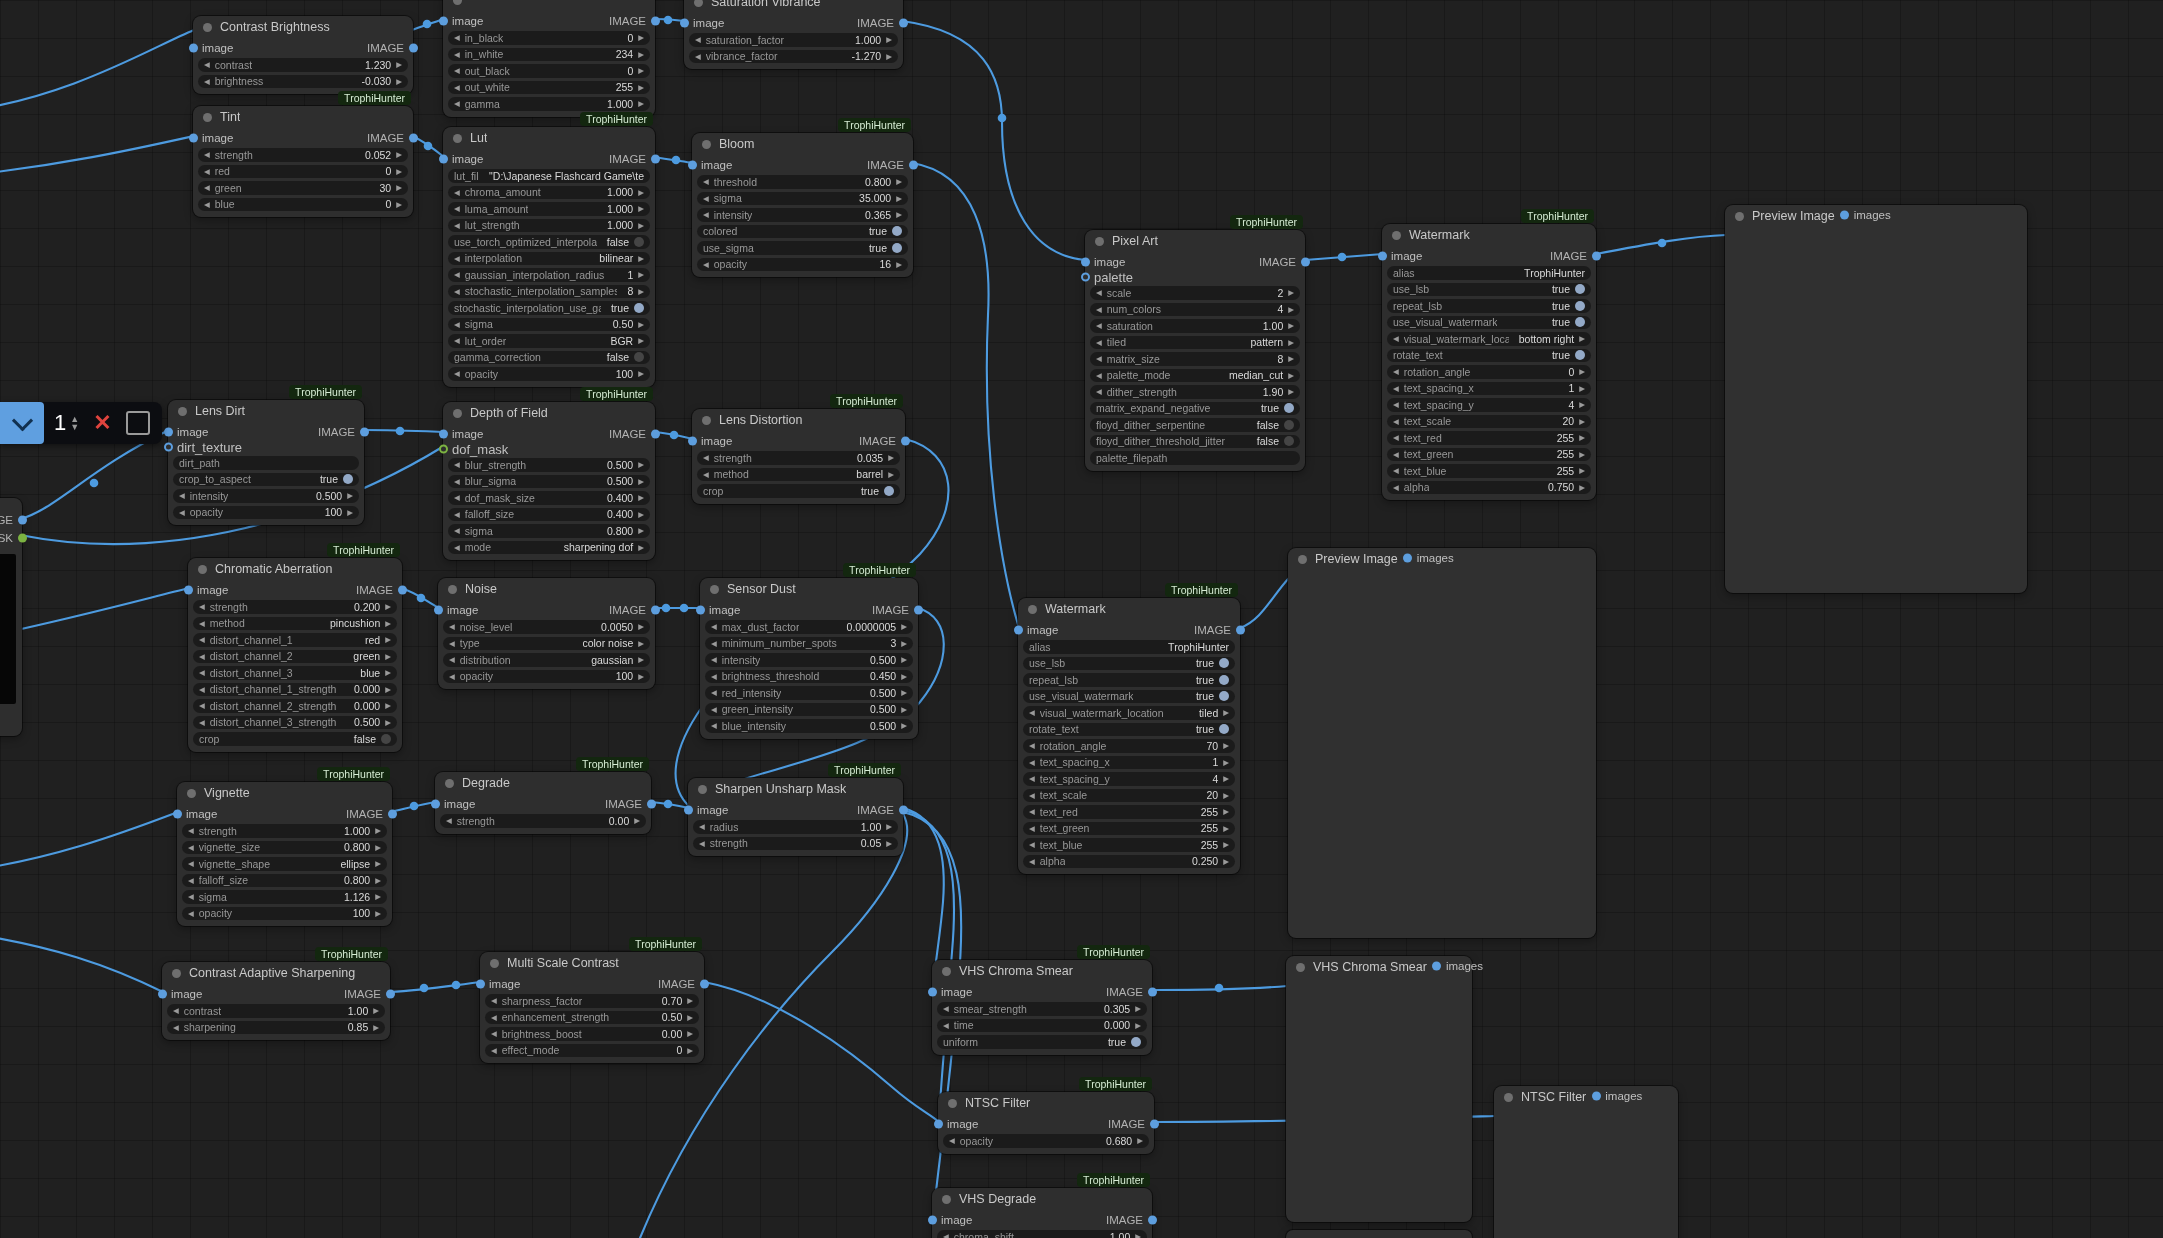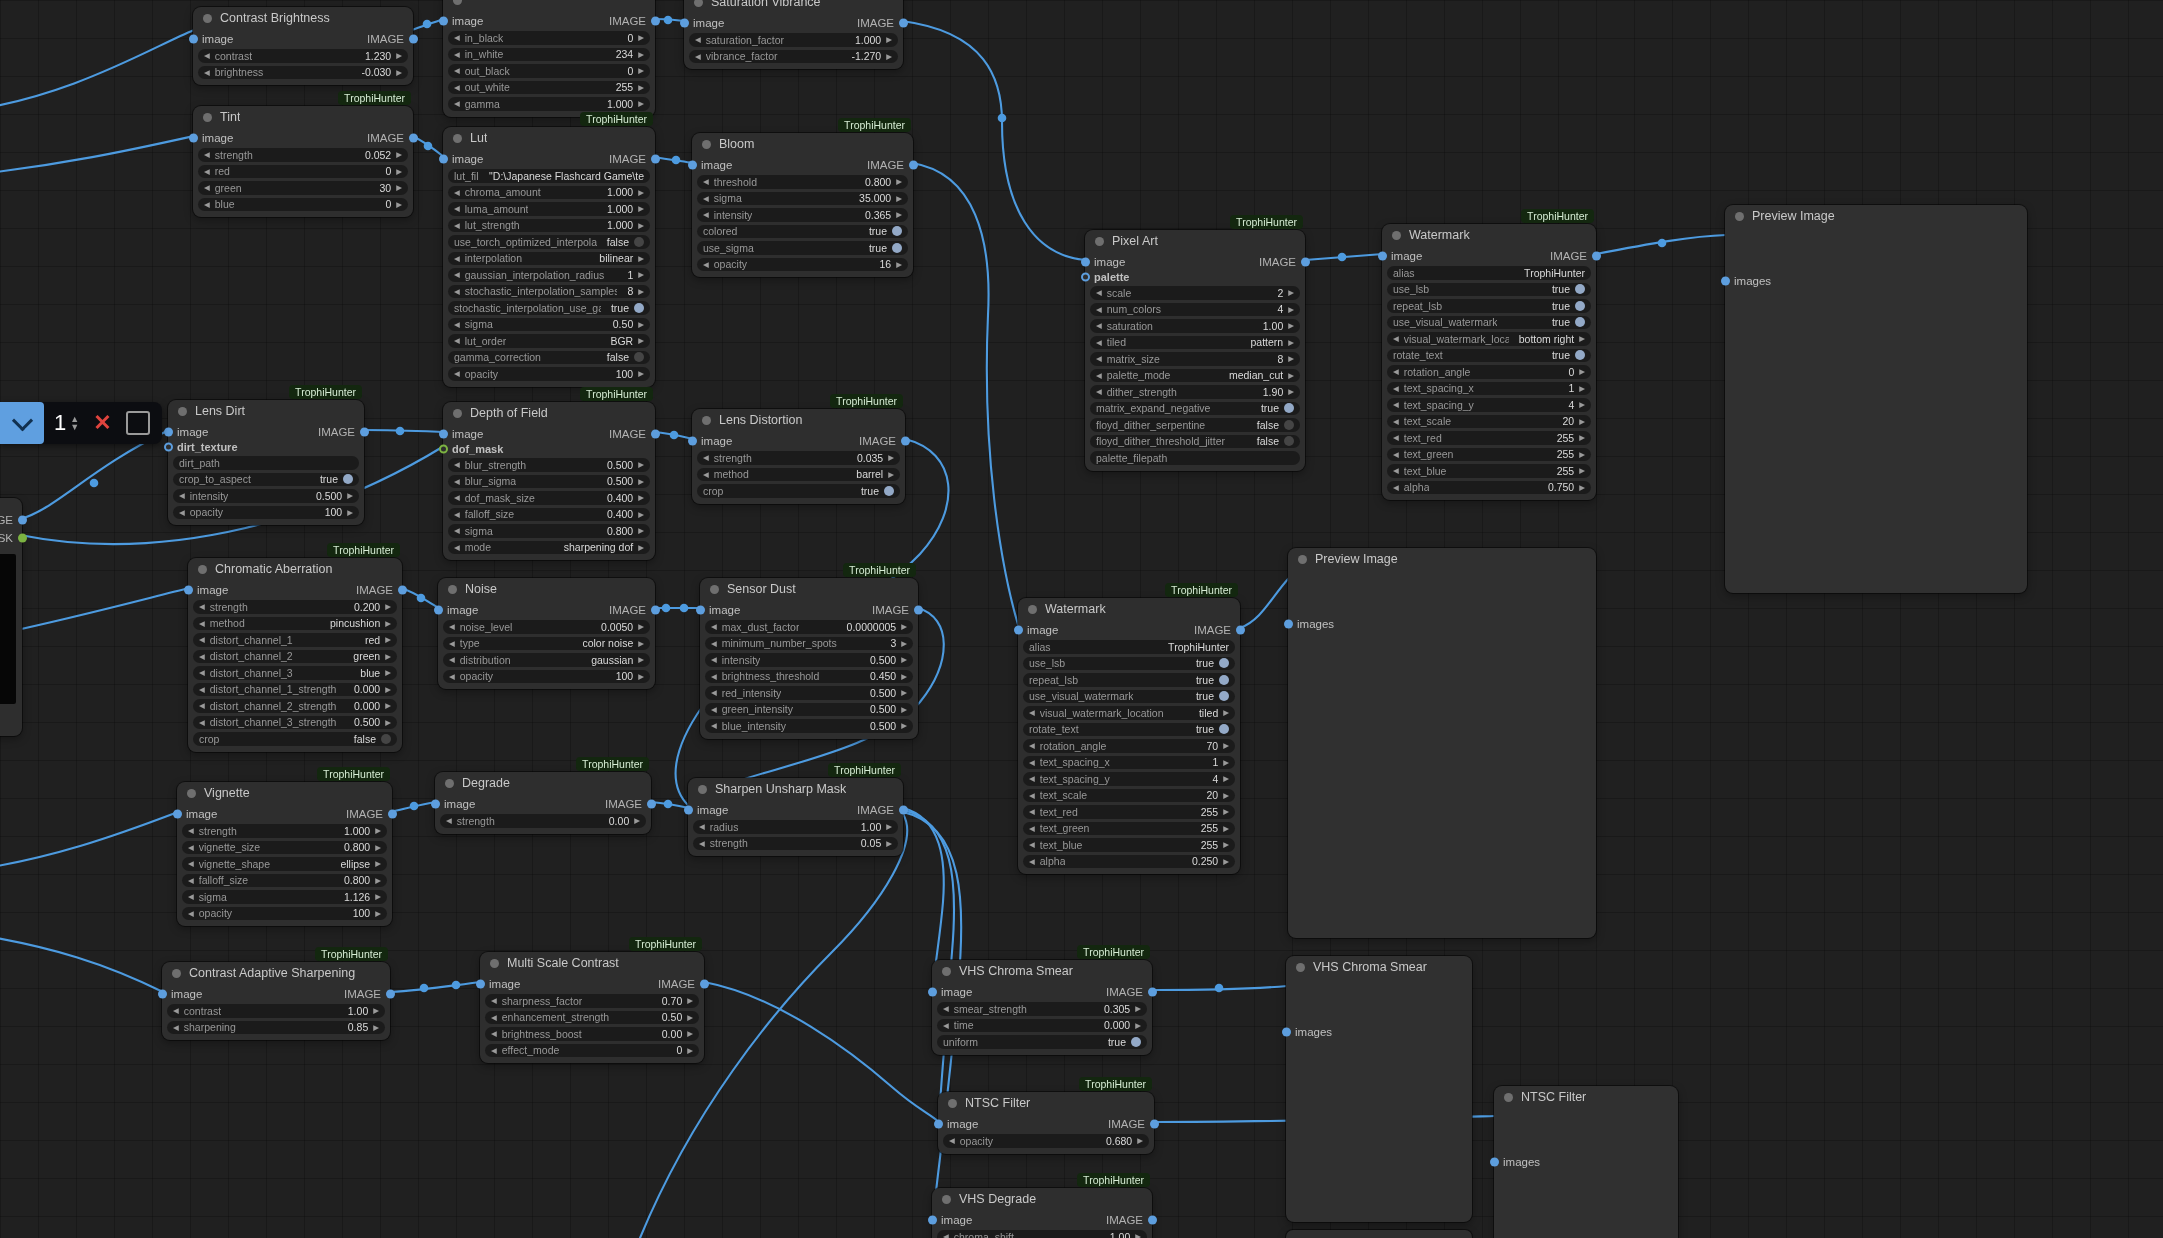--- a/index.html
+++ b/index.html
@@ -6,35 +6,35 @@
   #canvas{position:relative;width:2163px;height:1238px;overflow:hidden;
     font-family:"Liberation Sans",sans-serif;
     background-color:#202020;
     background-image:
       linear-gradient(to right, rgba(0,0,0,.22) 1px, transparent 1px),
       linear-gradient(to bottom, rgba(0,0,0,.22) 1px, transparent 1px);
     background-size:38px 38px;}
   #edges{position:absolute;left:0;top:0;z-index:1;pointer-events:none;}
   .node{position:absolute;z-index:2;background:#2e2e2e;border-radius:8px;
     box-shadow:0 0 0 1px rgba(0,0,0,.5), 0 3px 8px rgba(0,0,0,.35);}
-  .node.preview{display:flex;flex-direction:column;background:#303030;gap:44px;}
+  .node.preview{display:flex;flex-direction:row;background:#303030;}
   .hdr{position:relative;display:flex;align-items:center;gap:8px;height:22px;padding:0 10px;}
   .hdr .hdot{width:9px;height:9px;border-radius:50%;background:#6f6f6f;flex:0 0 auto;}
   .hdr .title{font-size:12.5px;color:#c9c9c9;white-space:nowrap;overflow:hidden;}
   .badge{position:absolute;top:-15px;right:2px;background:#13270f;color:#d6ecd4;
     font-size:10.5px;line-height:14px;padding:0 6px;border-radius:4px;white-space:nowrap;z-index:3;}
   .io{position:relative;display:flex;align-items:center;height:16px;padding:0 9px;margin-top:2px;}
   .io .inlab{font-size:11.5px;color:#c0c0c0;}
   .io .outlab{font-size:11.5px;color:#b2b2b2;margin-left:auto;}
   .port{position:absolute;width:9px;height:9px;border-radius:50%;background:#5d9ede;top:50%;transform:translateY(-50%);}
   .port.in{left:-4.5px;} .port.out{right:-4.5px;}
   .port.ring{width:5px;height:5px;background:#2e2e2e;border:2.5px solid #5d9ede;}
   .port.green{background:#7cb342;} .port.ring.green{background:#2e2e2e;border-color:#7cb342;}
   .xin{position:relative;display:flex;align-items:center;height:14px;padding:0 9px;}
-  .xin .inlab{font-size:11px;color:#c0c0c0;font-weight:bold;}
+  .xin .inlab{font-size:13px;color:#c0c0c0;}
   .wraps{padding:2px 5px 6px 5px;display:flex;flex-direction:column;gap:3px;}
   .w-row{position:relative;display:flex;align-items:center;height:13.5px;background:#1b1b1b;
     border-radius:7px;padding:0 6px;gap:5px;}
   .w-row .arr{font-size:7.5px;color:#9a9a9a;line-height:1;flex:0 0 auto;}
   .w-row .lbl{font-size:10.5px;color:#989898;white-space:nowrap;overflow:hidden;}
   .w-row .sp{flex:1;}
   .w-row .val{font-size:10.5px;color:#dadada;white-space:nowrap;}
   .w-row .knob{width:10px;height:10px;border-radius:50%;background:#93a9c7;flex:0 0 auto;}
   .w-row[data-on="false"] .knob{background:#454545;}
   .pv-body{flex:1;}
@@ -120,21 +120,21 @@
       <div class="tb-spin">
         <span>▲</span>
         <span>▼</span>
       </div>
     </div>
     <button class="tb-close">
       <span>✕</span>
     </button>
     <div class="tb-box"></div>
   </div>
-<div class="node" style="left: 193px; top: 7px; width: 220px;">
+<div class="node" style="left: 193px; top: 16px; width: 220px;">
       <div class="hdr">
         <span class="hdot"></span>
         <span class="title">Contrast Brightness</span>
       </div>
       <div class="io">
         <span class="port in"></span>
         <span class="inlab">image</span>
         <span class="outlab">IMAGE</span>
         <span class="port out"></span>
       </div>

